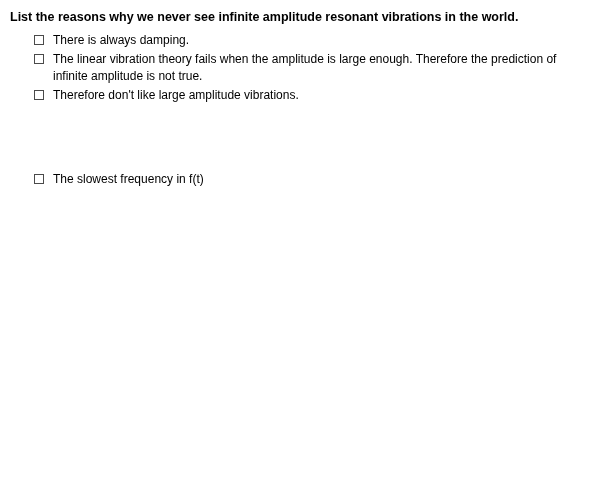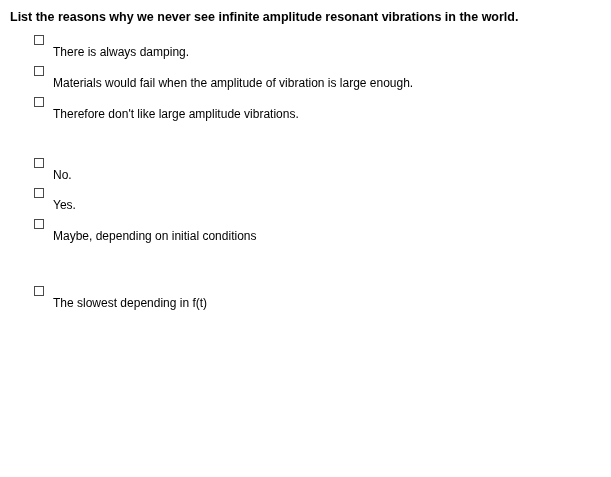--- a/index.html
+++ b/index.html
@@ -50,71 +50,56 @@
     height: 10px;
     border: 1px solid #4a4a4a;
     background: #ffffff;
     margin-top: 3px;
     margin-right: 9px;
     box-sizing: border-box;
   }
   .option-label {
     flex: 1 1 auto;
     max-width: 540px;
-    margin-top: 12px;
   }
   .gap-1 { height: 30px; }
   .gap-2 { height: 36px; }
 </style>
 </head>
 <body>
 
 <div class="page">
 
   <div class="question-block">
     <p class="q-prompt">List the reasons why we never see infinite amplitude resonant vibrations in the world.</p>
     <ul class="options">
       <li class="option">
         <span class="checkbox"></span>
         <span class="option-label">There is always damping.</span>
       </li>
       <li class="option">
         <span class="checkbox"></span>
-        <span class="option-label">Materials would fail when the amplitude of vibration is large enough.</span>
+        <span class="option-label">The linear vibration theory fails when the amplitude is large enough. Therefore the prediction of infinite amplitude is not true.</span>
       </li>
       <li class="option">
         <span class="checkbox"></span>
         <span class="option-label">Therefore don't like large amplitude vibrations.</span>
       </li>
     </ul>
   </div>
 
   <div class="gap-1"></div>
 
   <div class="question-block">
-    <ul class="options">
-      <li class="option">
-        <span class="checkbox"></span>
-        <span class="option-label">No.</span>
-      </li>
-      <li class="option">
-        <span class="checkbox"></span>
-        <span class="option-label">Yes.</span>
-      </li>
-      <li class="option">
-        <span class="checkbox"></span>
-        <span class="option-label">Maybe, depending on initial conditions</span>
-      </li>
-    </ul>
   </div>
 
   <div class="gap-2"></div>
 
   <div class="question-block">
     <ul class="options">
       <li class="option">
         <span class="checkbox"></span>
-        <span class="option-label">The slowest depending in f(t)</span>
+        <span class="option-label">The slowest frequency in f(t)</span>
       </li>
     </ul>
   </div>
 
 </div>
 
 </body></html>

